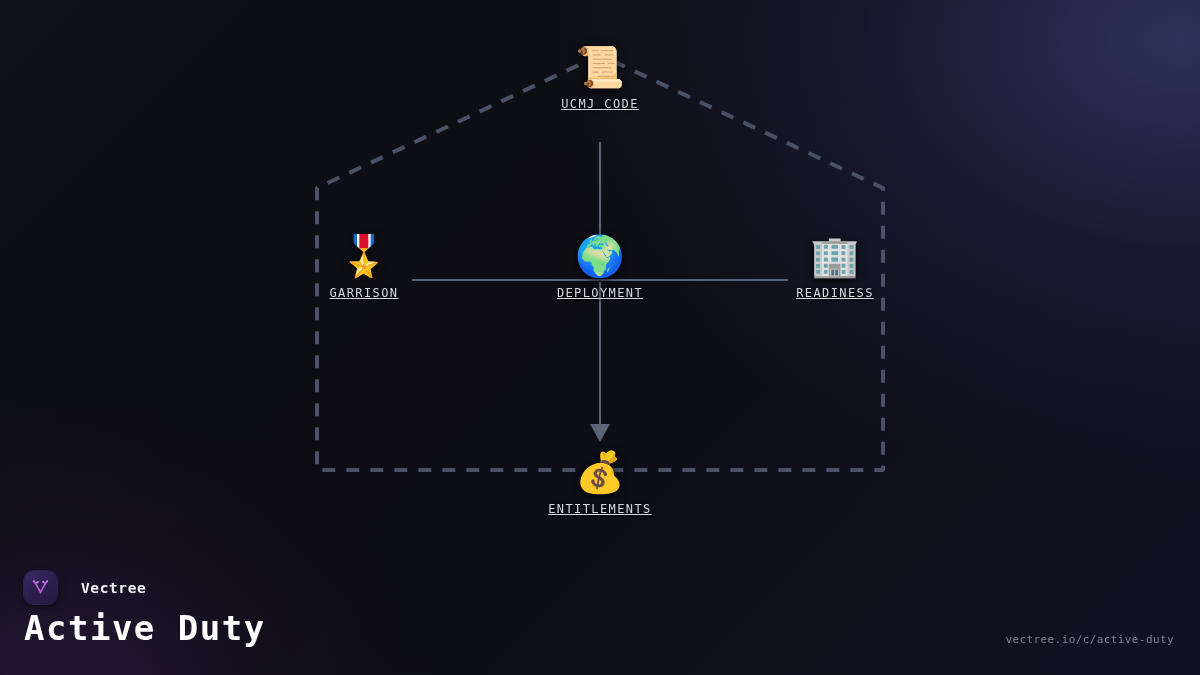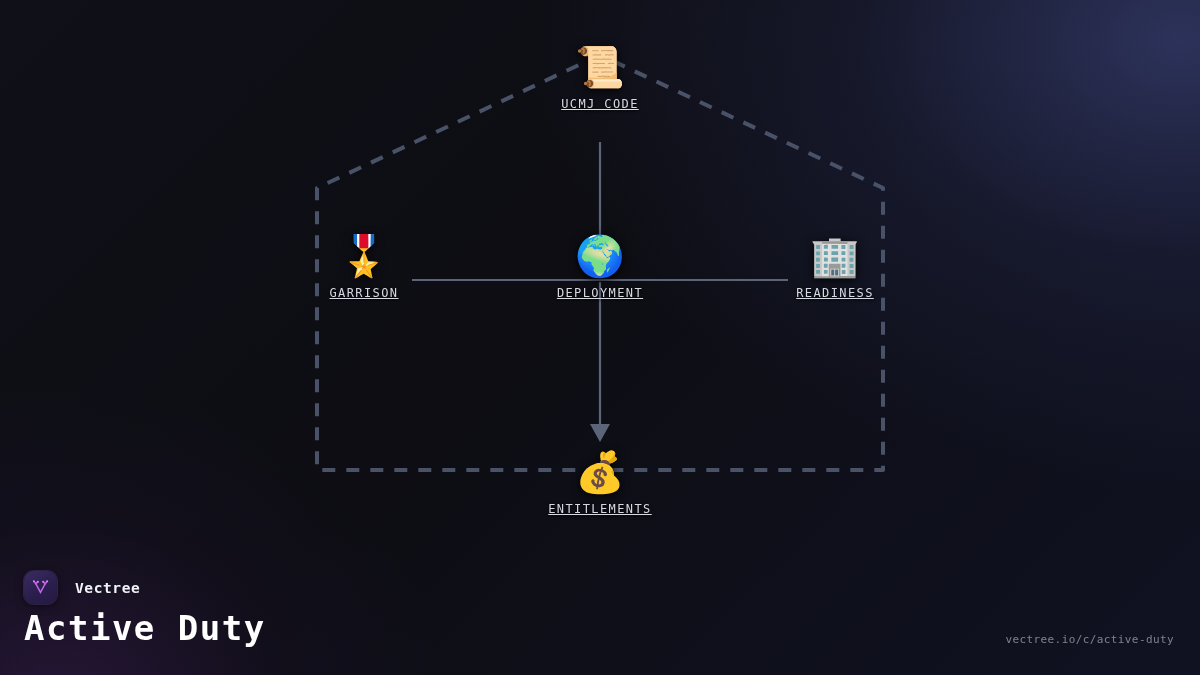--- a/index.html
+++ b/index.html
@@ -60,21 +60,21 @@
   
   #footer {
     position:absolute;
     left:0; right:0; bottom:0;
     height:118px;
     padding:0 26px;
   }
   #brand-row {
     position:absolute;
     left:24px; top:14px;
-    display:flex; align-items:center; gap:18px;
+    display:flex; align-items:center; gap:24px;
   }
   .logo-badge {
     width:33px; height:33px;
     border-radius:10px;
     background:linear-gradient(150deg,#3a2a63 0%,#2a1f4c 55%,#241a42 100%);
     box-shadow:0 0 0 1px rgba(150,110,220,0.22), 0 2px 8px rgba(0,0,0,0.6);
     display:flex; align-items:center; justify-content:center;
   }
   .brand-name {
     font-size:14.5px;

